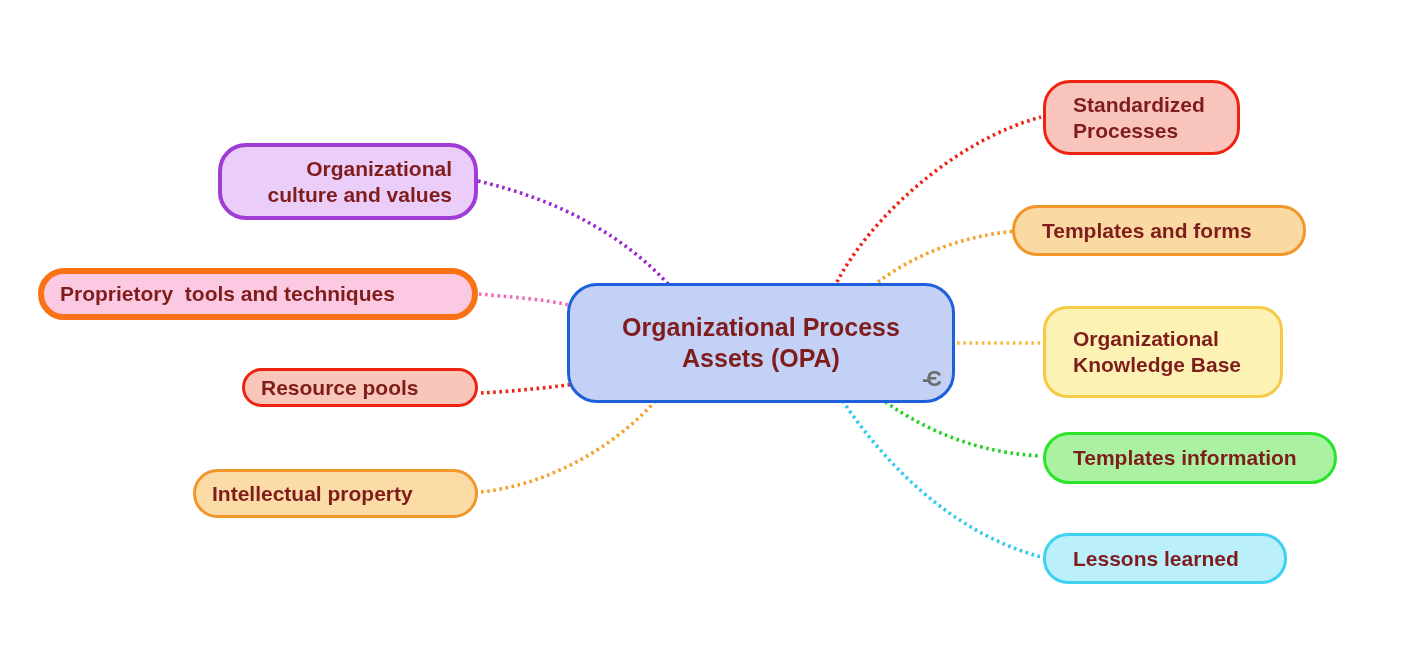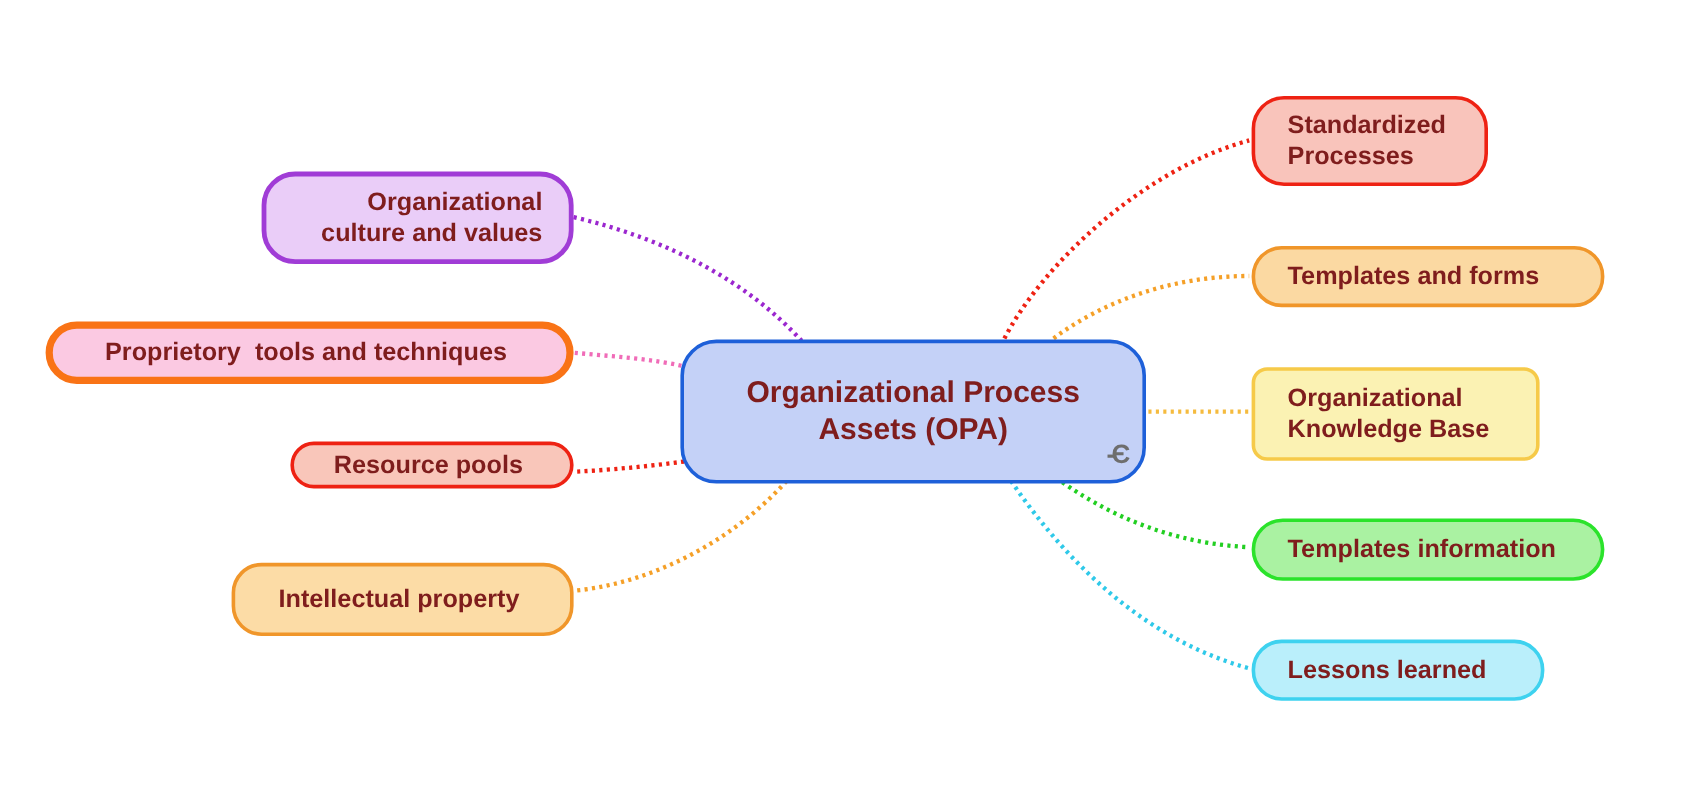--- a/index.html
+++ b/index.html
@@ -11,39 +11,39 @@
     overflow:hidden;
   }
   .wires{position:absolute;left:0;top:0;width:1403px;height:654px;}
   .node{
     position:absolute;box-sizing:border-box;
     display:flex;align-items:center;
     font-weight:bold;color:#7f1d1d;
     font-size:21px;line-height:1.22;
   }
   .node .lbl{white-space:pre-wrap;}
-  .side-left{justify-content:center;text-align:right;padding:4px 22px 4px 16px;}
+  .side-left{justify-content:flex-start;text-align:right;padding:4px 22px 4px 16px;}
   .side-right{justify-content:flex-start;text-align:left;padding:4px 14px 4px 27px;}
 
   #n-culture      {left:218px;top:143px;width:260px;height:77px;background:#eacdf8;border:4px solid #a03cd6;border-radius:28px;}
   #n-proprietory  {left:38px;top:268px;width:440px;height:52px;background:#fbc9e2;border:6px solid #f97316;border-radius:26px;}
   #n-resource     {left:242px;top:368px;width:236px;height:39px;background:#f9c6ba;border:3.5px solid #ee2213;border-radius:25px;}
-  #n-intellectual {left:193px;top:469px;width:285px;height:61px;background:#fcdca6;border:3.5px solid #f0962a;border-radius:25px;}
+  #n-intellectual {left:193px;top:469px;width:285px;height:49px;background:#fcdca6;border:3.5px solid #f0962a;border-radius:25px;}
 
   #n-center{
     left:567px;top:283px;width:388px;height:120px;
     background:#c4d1f7;border:3.5px solid #1e60d9;border-radius:30px;
     justify-content:center;text-align:center;font-size:25px;line-height:1.25;
     padding:4px 10px;
   }
   #n-center .lbl{max-width:310px;}
 
   #n-standardized {left:1043px;top:80px;width:197px;height:75px;background:#f9c4bb;border:3.5px solid #ee2213;border-radius:27px;}
-  #n-templates    {left:1043px;top:205px;width:294px;height:51px;background:#fbd9a2;border:3.5px solid #f0962a;border-radius:25px;}
-  #n-knowledge    {left:1043px;top:306px;width:240px;height:78px;background:#fbf2b3;border:3.5px solid #f6ca49;border-radius:13px;}
+  #n-templates    {left:1012px;top:205px;width:294px;height:51px;background:#fbd9a2;border:3.5px solid #f0962a;border-radius:25px;}
+  #n-knowledge    {left:1043px;top:306px;width:240px;height:92px;background:#fbf2b3;border:3.5px solid #f6ca49;border-radius:24px;}
   #n-historical   {left:1043px;top:432px;width:294px;height:52px;background:#aaf2a2;border:3.5px solid #2be32b;border-radius:26px;}
   #n-lessons      {left:1043px;top:533px;width:244px;height:51px;background:#baeffb;border:3.5px solid #3ed2ef;border-radius:25px;}
 
   .collapse-ind{
     position:absolute;left:922px;top:366px;
     color:#6e6e6e;font-size:22px;font-weight:bold;
     letter-spacing:-3px;user-select:none;
   }
 </style>
 </head>

